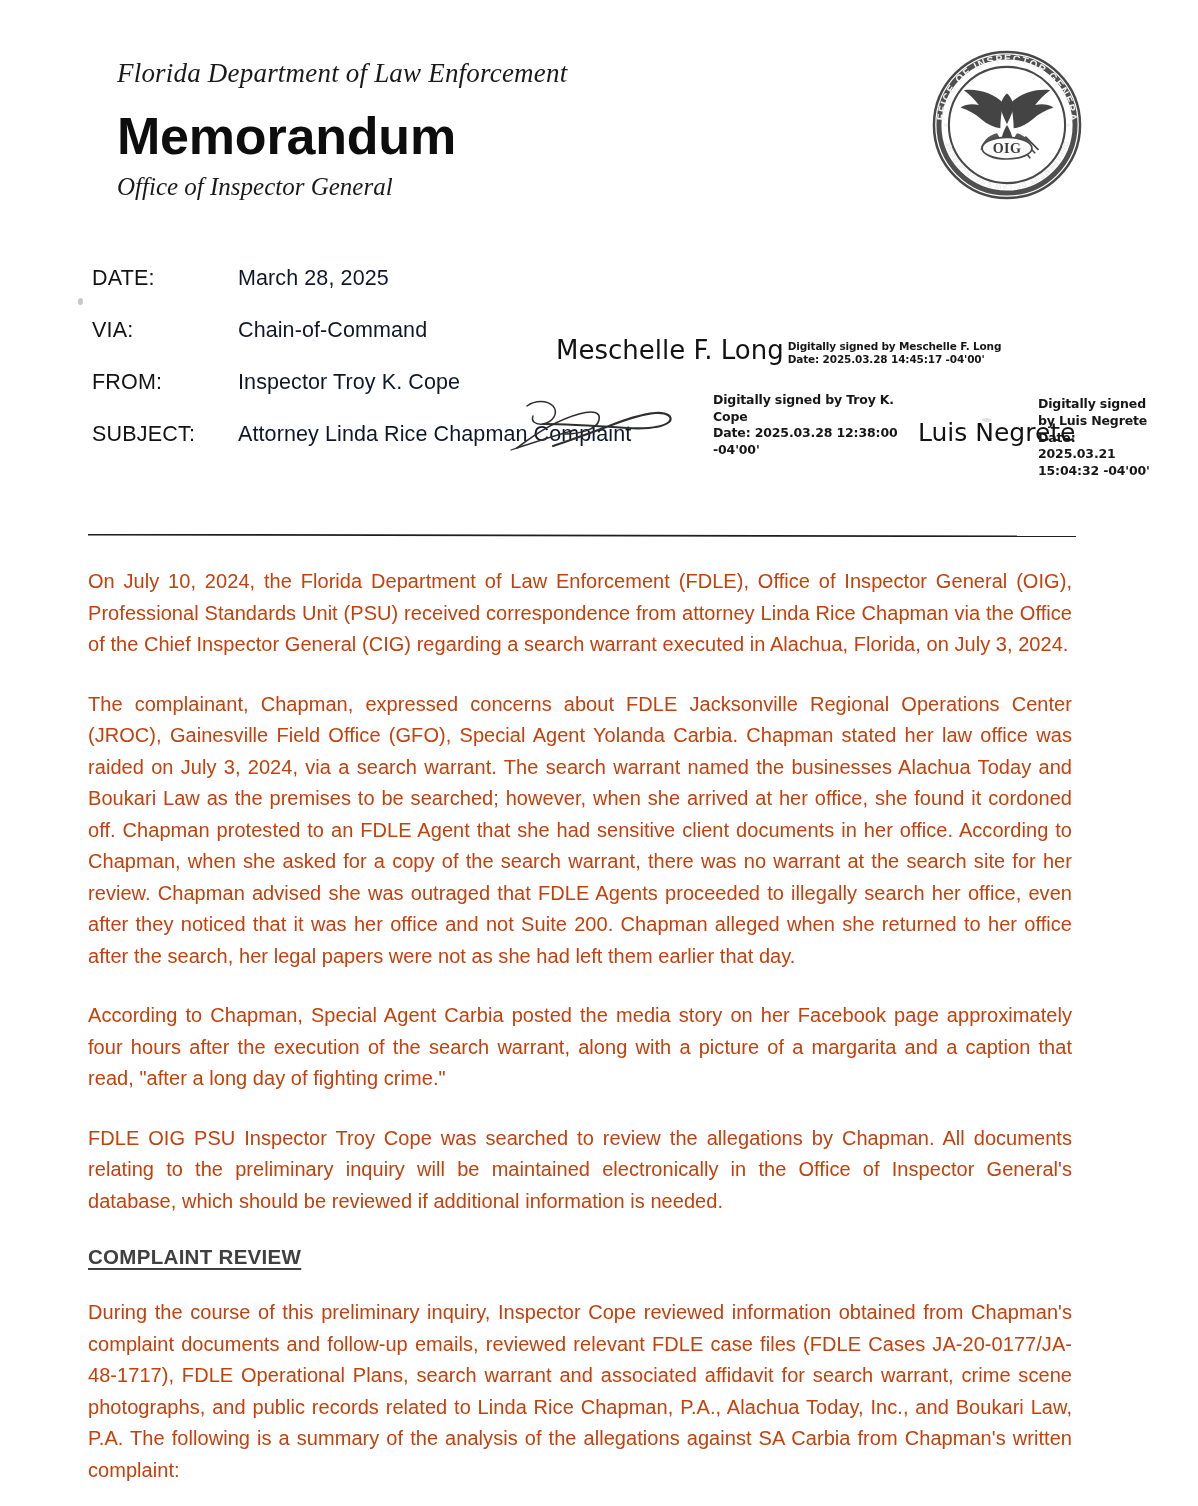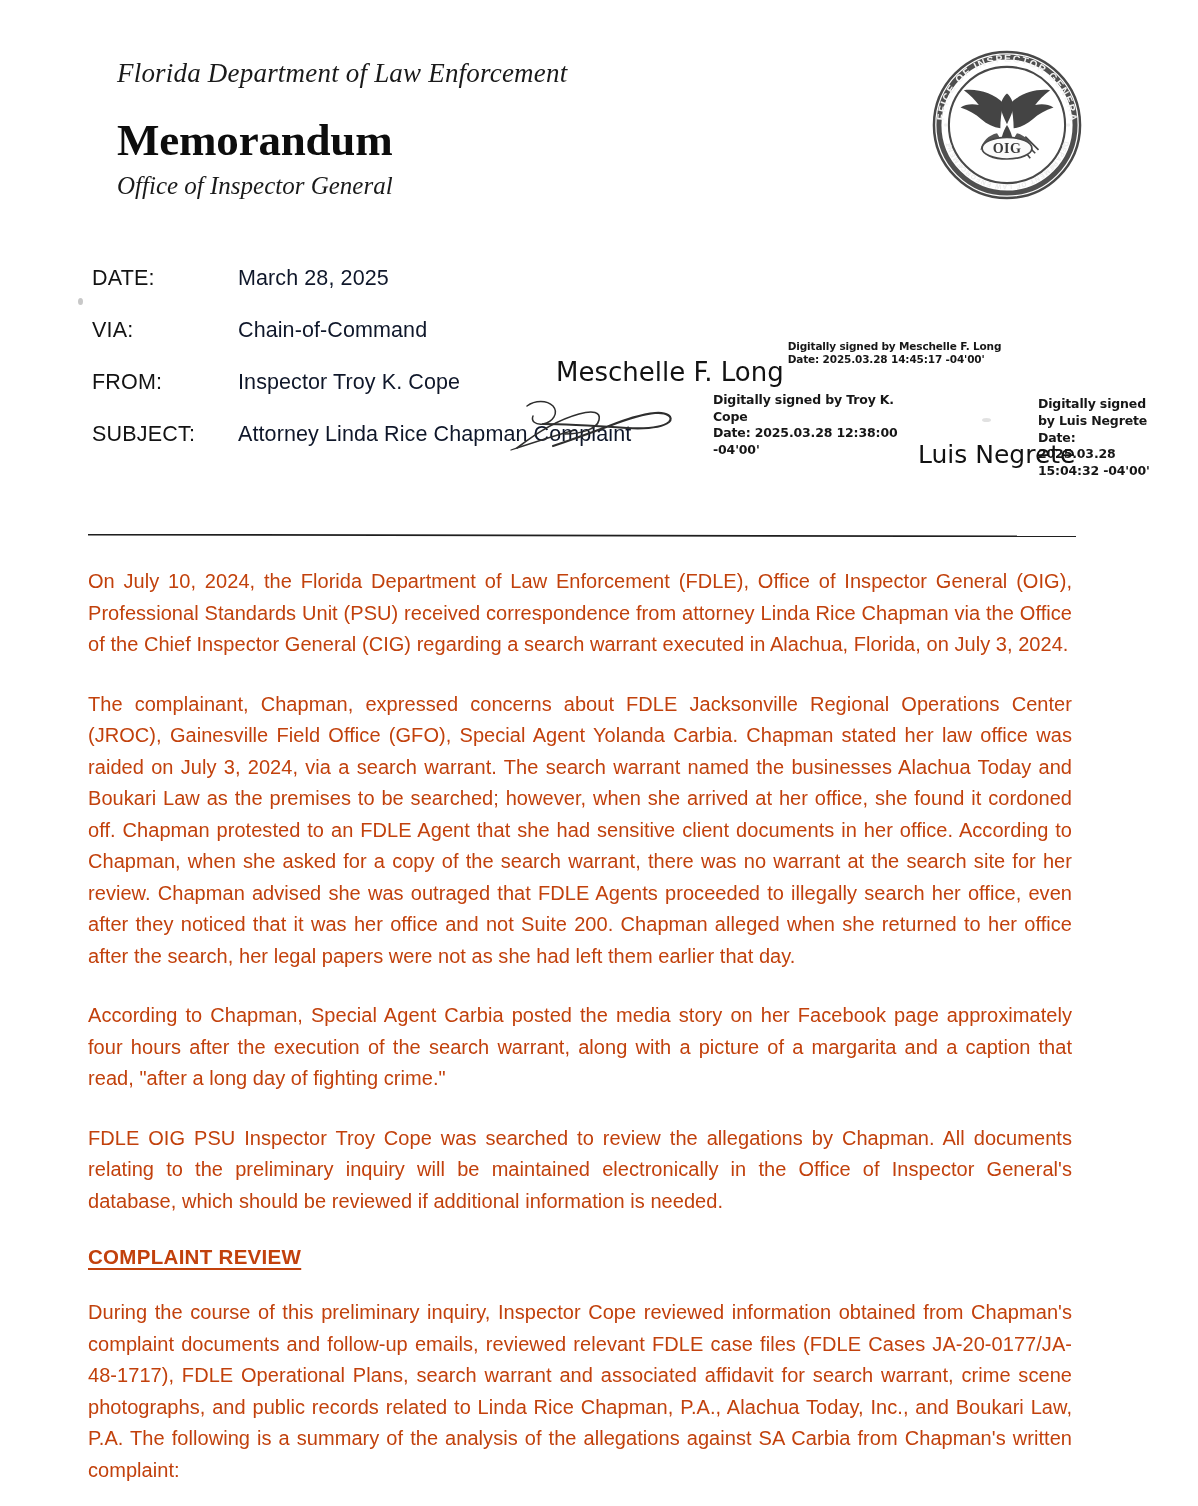--- a/index.html
+++ b/index.html
@@ -31,25 +31,25 @@
   }
   .lh-agency {
     font-family: "Liberation Serif", serif;
     font-style: italic;
     font-size: 27px;
     letter-spacing: 0.2px;
     line-height: 1.16;
     color: #1a1a1a;
   }
   .lh-title {
-    font-family: Liberation Serif, serif;
+    font-family: Liberation Sans, sans-serif;
     font-weight: bold;
-    font-size: 45px;
+    font-size: 52px;
     line-height: 1.22;
-    margin-top: 24px;
+    margin-top: 16px;
     letter-spacing: -0.2px;
     color: #0d0d0d;
   }
   .lh-office {
     font-family: "Liberation Serif", serif;
     font-style: italic;
     font-size: 25px;
     line-height: 1.18;
     margin-top: 3px;
     color: #1a1a1a;
@@ -92,21 +92,20 @@
   }
 
   
   .sig {
     position: absolute;
   }
   .sig-name {
     font-family: "DejaVu Sans", sans-serif;
     color: #121212;
     white-space: nowrap;
-    margin-top: 22px;
   }
   .sig-meta {
     font-family: "DejaVu Sans", sans-serif;
     font-weight: bold;
     font-size: 10.5px;
     line-height: 1.28;
     color: #161616;
     letter-spacing: -0.15px;
   }
 
@@ -187,21 +186,21 @@
     text-justify: inter-word;
     color: #c2410c;
     margin: 0 0 28px 0;
     letter-spacing: 0.05px;
   }
   .section-heading {
     font-size: 20.5px;
     font-weight: bold;
     text-decoration: underline;
     text-underline-offset: 4px;
-    color: #c2410c;
+    color: #404040;
     margin: 0 0 28px 0;
     letter-spacing: 0.3px;
   }
   .speck {
     position: absolute;
     background: #9a9a9a;
     border-radius: 50%;
     opacity: 0.55;
   }
 </style>
@@ -306,21 +305,21 @@
       <span>-04'00'</span>
     </span>
   </div>
 
   <div class="sig sig-negrete">
     <span class="sig-name">Luis Negrete</span>
     <span class="sig-meta">
       <span>Digitally signed</span><br>
       <span>by Luis Negrete</span><br>
       <span>Date:</span><br>
-      <span>2025.03.28</span><br>
+      <span>2025.03.21</span><br>
       <span>15:04:32 -04'00'</span>
     </span>
   </div>
 
   <svg class="divider" viewBox="0 0 988 3" preserveAspectRatio="none">
     <path d="M0,0.6 L988,2.4" stroke="#1f1f1f" stroke-width="1.8" fill="none"></path>
   </svg>
 
   <div class="body-text">
     <p class="para">On July 10, 2024, the Florida Department of Law Enforcement (FDLE), Office of Inspector General (OIG), Professional Standards Unit (PSU) received correspondence from attorney Linda Rice Chapman via the Office of the Chief Inspector General (CIG) regarding a search warrant executed in Alachua, Florida, on July 3, 2024.</p>

